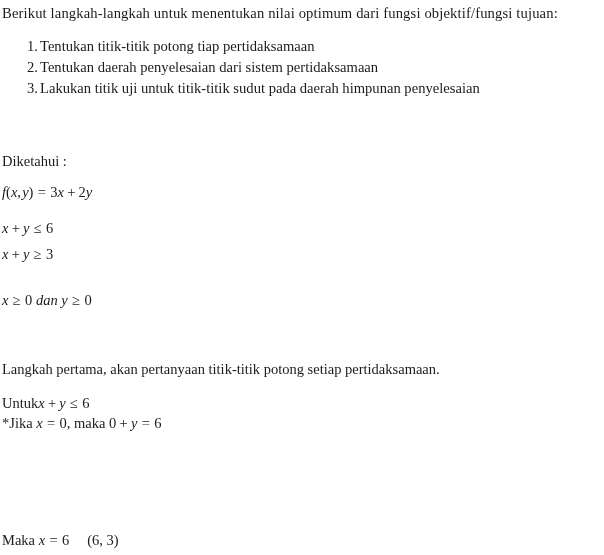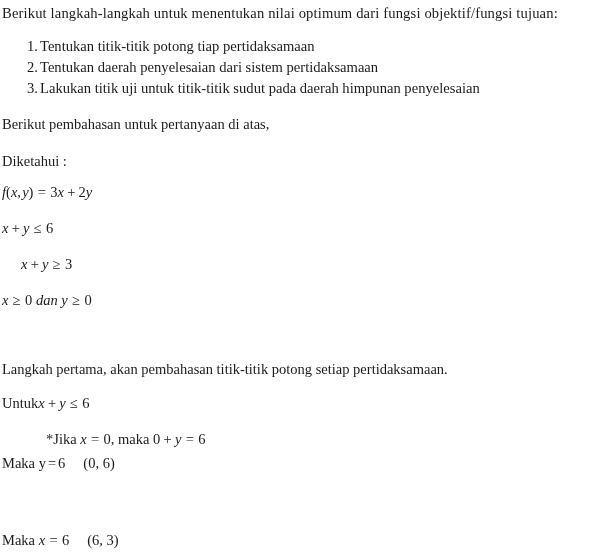--- a/index.html
+++ b/index.html
@@ -105,53 +105,49 @@
     <li class="list-item">
       <span class="list-num">2.</span>
       <span class="list-text">Tentukan daerah penyelesaian dari sistem pertidaksamaan</span>
     </li>
     <li class="list-item">
       <span class="list-num">3.</span>
       <span class="list-text">Lakukan titik uji untuk titik-titik sudut pada daerah himpunan penyelesaian</span>
     </li>
   </ol>
 
-  <div class="para" style="top:117px;">Berikut pembahasan untuk pertanyaan di atas,</div>
 
   <div class="para bold" style="top:154px;">Diketahui :</div>
 
   <div class="para math" style="top:185px;">
     <span class="mvar">f</span><span class="mup">(</span><span class="mvar">x</span><span class="mup">,</span> <span class="mvar">y</span><span class="mup">)</span><span class="mrel">=</span><span class="mnum">3</span><span class="mvar">x</span><span class="mop">+</span><span class="mnum">2</span><span class="mvar">y</span>
   </div>
 
   <div class="para math" style="top:221px;">
     <span class="mvar">x</span><span class="mop">+</span><span class="mvar">y</span><span class="mrel">≤</span><span class="mnum">6</span>
   </div>
 
-  <div class="para math" style="top:257px;margin-left:19px;">
+  <div class="para math" style="top:247px;">
     <span class="mvar">x</span><span class="mop">+</span><span class="mvar">y</span><span class="mrel">≥</span><span class="mnum">3</span>
   </div>
 
   <div class="para math" style="top:293px;">
     <span class="mvar">x</span><span class="mrel">≥</span><span class="mnum">0</span>&nbsp;<span class="mvar">dan</span>&nbsp;<span class="mvar">y</span><span class="mrel">≥</span><span class="mnum">0</span>
   </div>
 
 
-  <div class="para" style="top:362px;">Langkah pertama, akan pembahasan titik-titik potong setiap pertidaksamaan.</div>
+  <div class="para" style="top:362px;">Langkah pertama, akan pertanyaan titik-titik potong setiap pertidaksamaan.</div>
 
   <div class="para" style="top:396px;">
     <span class="bold">Untuk</span><span class="math"><span class="mvar">x</span><span class="mop">+</span><span class="mvar">y</span><span class="mrel">≤</span><span class="mnum">6</span></span>
   </div>
 
-  <div class="para math" style="top:432px;margin-left:44px;">
+  <div class="para math" style="top:416px;">
     <span class="mup">*Jika</span>&nbsp;<span class="mvar">x</span><span class="mrel">=</span><span class="mnum">0,</span>&nbsp;<span class="mup">maka</span>&nbsp;<span class="mnum">0</span><span class="mop">+</span><span class="mvar">y</span><span class="mrel">=</span><span class="mnum">6</span>
   </div>
 
-  <div class="para tight" style="top:456px;">
-    <span>Maka</span>&nbsp;<span>y</span><span class="mrel">=</span><span>6</span><span class="gap-coord"></span><span>(0, 6)</span>
-  </div>
 
 
   <div class="para" style="top:533px;">
     <span>Maka</span>&nbsp;<span class="mvar">x</span><span class="mrel">=</span><span>6</span><span class="gap-coord"></span><span>(6, 3)</span>
   </div>
 
 </div>
 
 </body></html>

